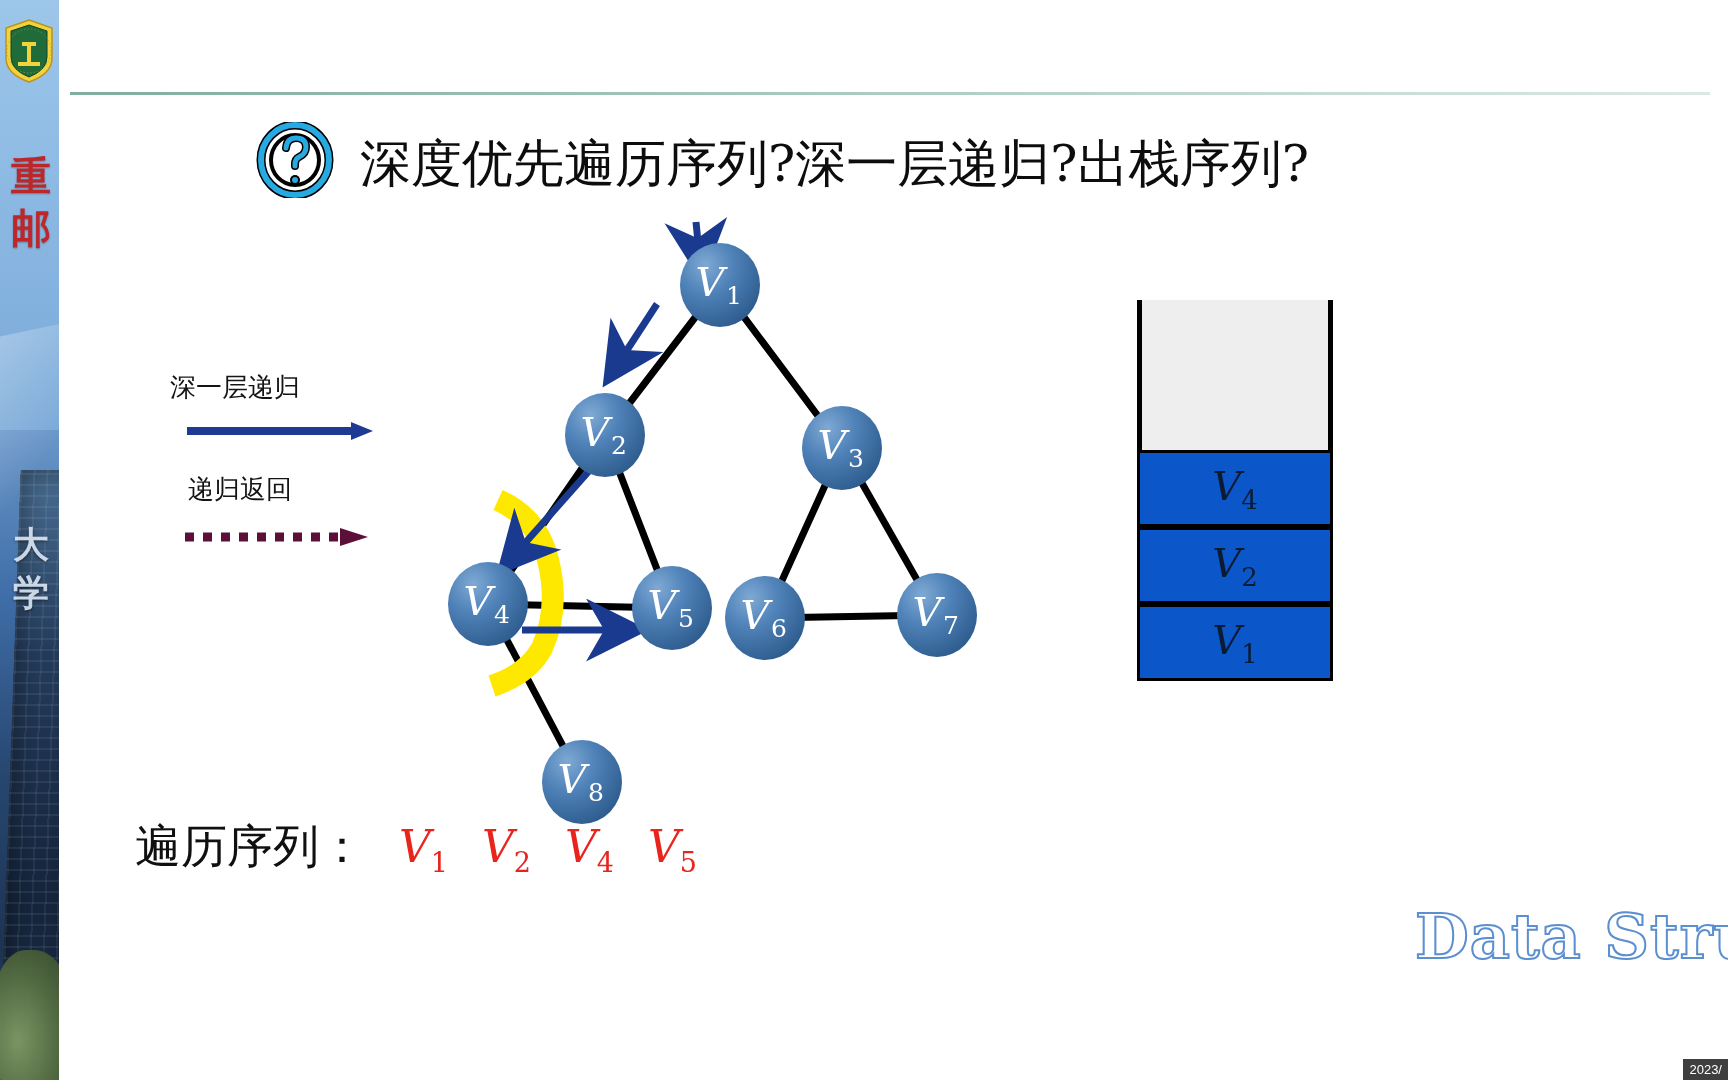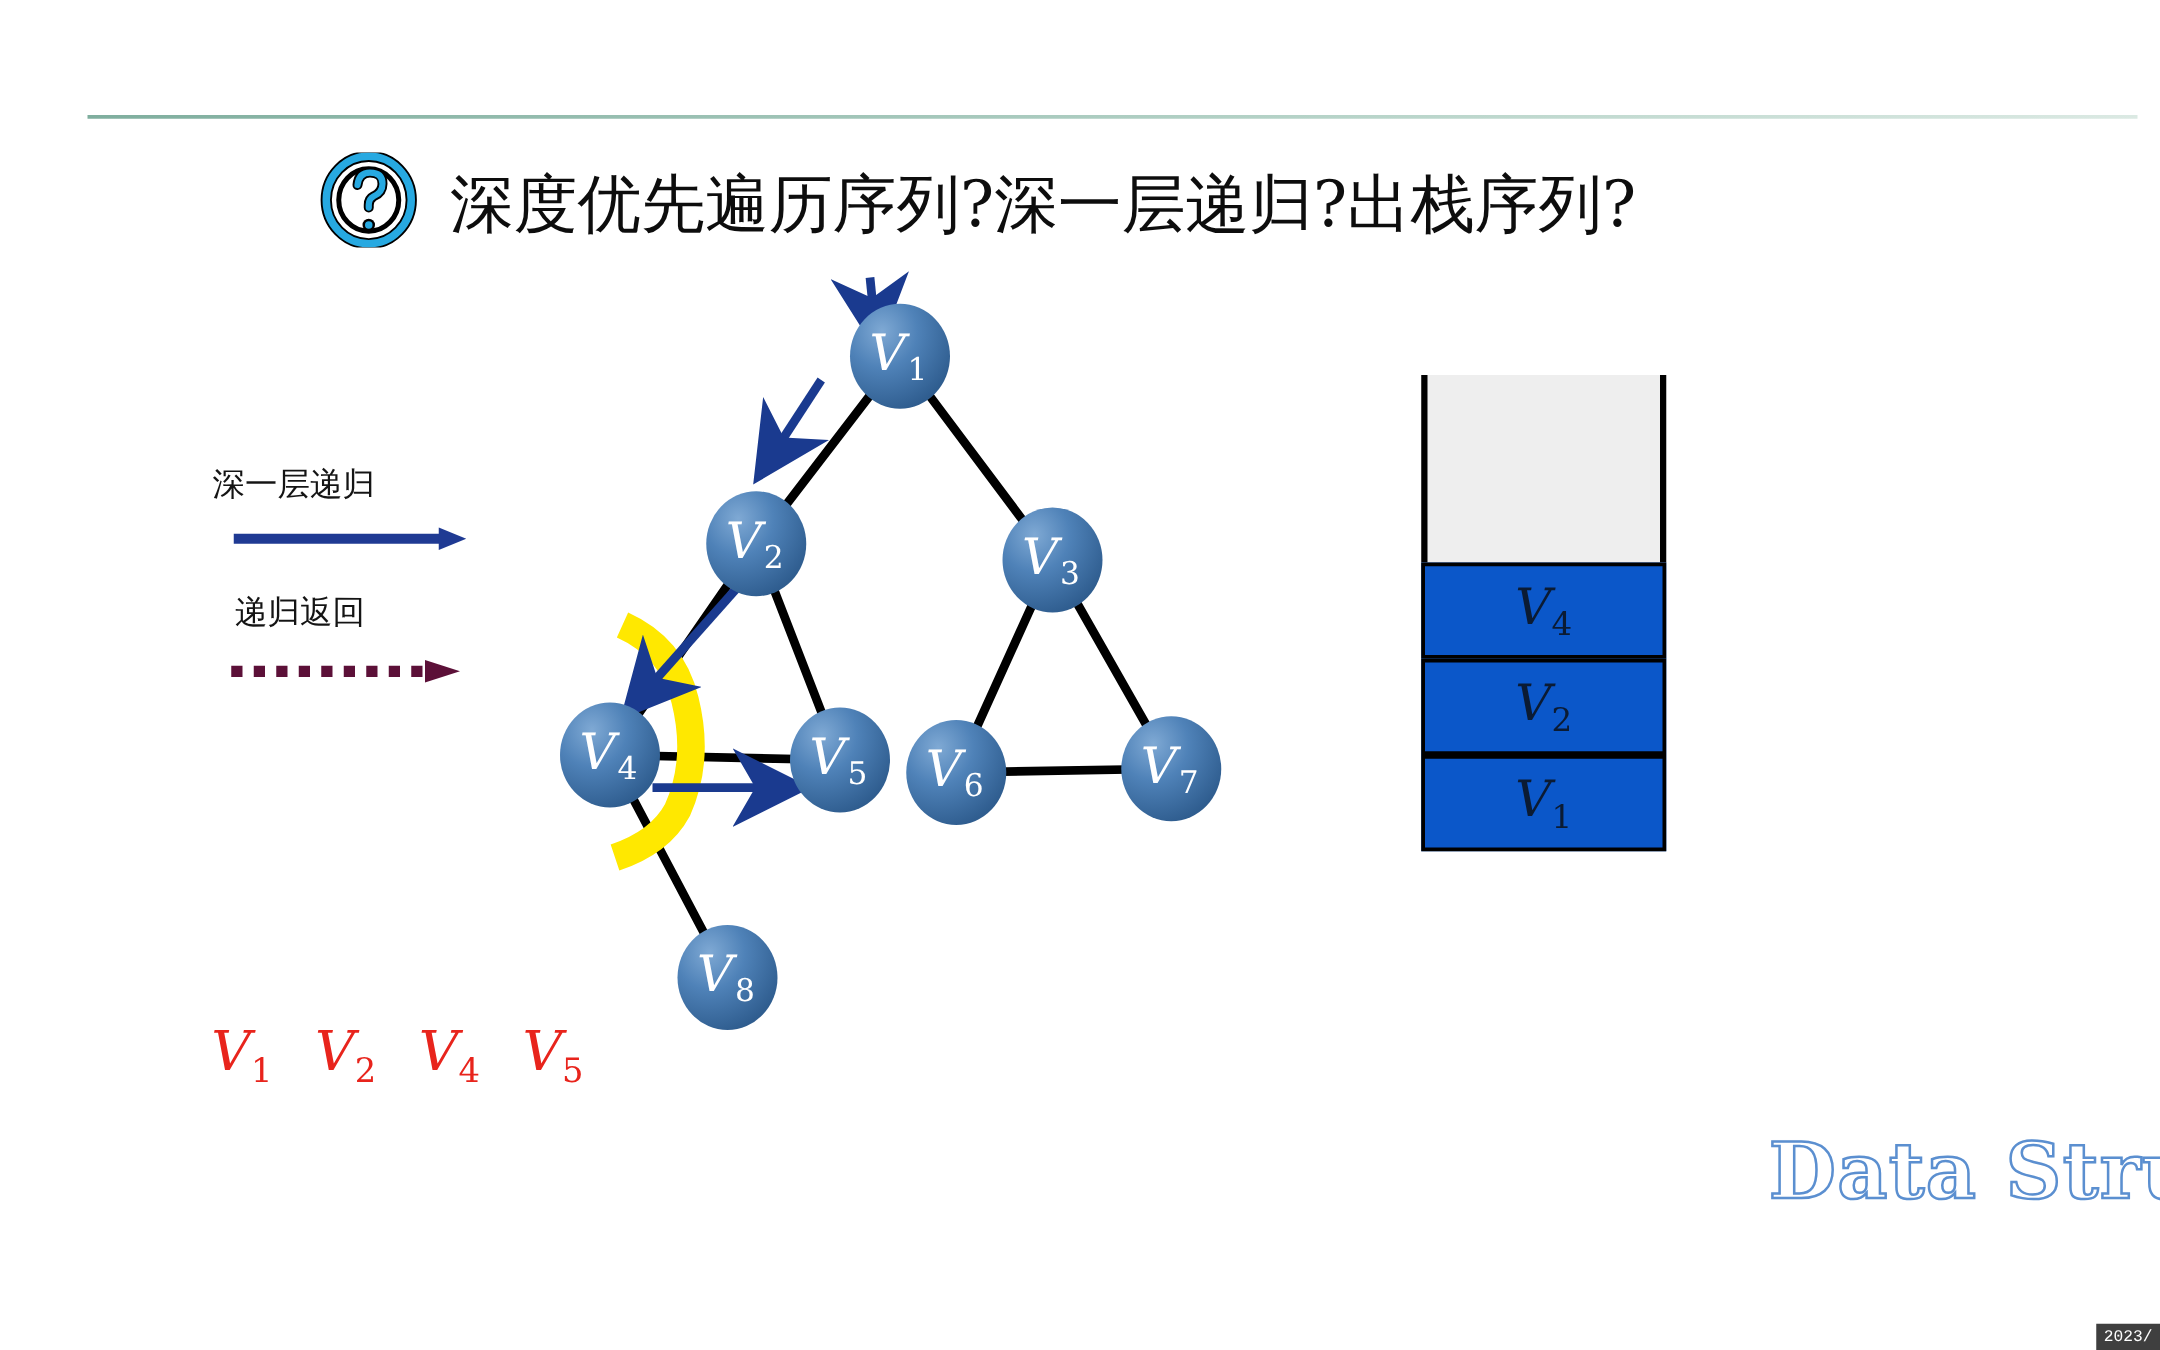--- a/index.html
+++ b/index.html
@@ -71,27 +71,44 @@
   #seq{position:absolute;left:135px;top:816px;display:flex;align-items:flex-end;white-space:nowrap;}
   #seq .cn{font-family:"DejaVu Serif",serif;font-size:46px;color:#101010;}
   #seq .v{font-family:"DejaVu Serif",serif;font-size:44px;font-style:italic;color:#e8241c;margin-left:34px;}
   #seq .v sub{font-size:27px;font-style:normal;}
 
   
   #wm{position:absolute;left:1415px;top:900px;font-family:"DejaVu Serif",serif;
     font-size:62px;font-weight:bold;color:#ffffff;letter-spacing:1px;white-space:nowrap;
     -webkit-text-stroke:2px #5b8fd0;text-shadow:0 0 1px #5b8fd0;}
   #datebadge{position:absolute;right:0;bottom:0;background:#3f3f3f;color:#fff;
-    font-family:Liberation Mono, monospace;font-size:13px;padding:3px 6px;}
+    font-family:Liberation Sans, sans-serif;font-size:13px;padding:3px 6px;}
 </style>
 </head>
 <body>
 
 <div id="slide">
 
+  <div id="sidebar">
+    <div class="sky"></div>
+    <div class="glass"></div>
+    <div class="tower"></div>
+    <div class="bush"></div>
+    <div class="calli">重邮</div>
+    <div class="calli2">大学</div>
+
+    <svg id="badge" viewBox="0 0 54 66">
+      <path d="M27 2 L50 10 L50 40 Q50 56 27 64 Q4 56 4 40 L4 10 Z" fill="#f2d33c" stroke="#b8941f" stroke-width="1.5"></path>
+      <path d="M27 7 L45 13 L45 39 Q45 52 27 59 Q9 52 9 39 L9 13 Z" fill="#1f6b3a" stroke="#0f4425" stroke-width="1"></path>
+      <path d="M20 24 h14 v4 h-5 v16 h-4 V28 h-5 z" fill="#f2d33c"></path>
+      <path d="M16 44 h22 v4 H16 z" fill="#f2d33c"></path>
+      <circle cx="27" cy="33" r="22" fill="none" stroke="#b8941f" stroke-width="0.6" stroke-dasharray="1.5 2"></circle>
+    </svg>
+    <div class="edge"></div>
+  </div>
 
   <div id="rule"></div>
 
   <svg id="qicon" viewBox="0 0 78 76">
     <ellipse cx="39" cy="38" rx="34" ry="35" fill="none" stroke="#000" stroke-width="9"></ellipse>
     <ellipse cx="39" cy="38" rx="34" ry="35" fill="none" stroke="#27a9e1" stroke-width="6"></ellipse>
     <ellipse cx="39" cy="38" rx="24" ry="25" fill="none" stroke="#000" stroke-width="4"></ellipse>
     <path d="M30 26 q1-10 10-10 q10 0 10 9 q0 7-7 10 q-4 2-4 7 v2" fill="none" stroke="#000" stroke-width="8" stroke-linecap="round"></path>
     <path d="M30 26 q1-10 10-10 q10 0 10 9 q0 7-7 10 q-4 2-4 7 v2" fill="none" stroke="#27a9e1" stroke-width="5" stroke-linecap="round"></path>
     <circle cx="39" cy="58" r="5" fill="#000"></circle>
@@ -195,20 +212,21 @@
     </div>
     <div class="stk-cell stk-item" style="top:227px;height:77px;">
       <span class="lbl">V<sub>2</sub></span>
     </div>
     <div class="stk-cell stk-item" style="top:304px;height:77px;">
       <span class="lbl">V<sub>1</sub></span>
     </div>
   </div>
 
   <div id="seq">
+    <span class="cn">遍历序列：</span>
     <span class="v">V<sub>1</sub></span>
     <span class="v">V<sub>2</sub></span>
     <span class="v">V<sub>4</sub></span>
     <span class="v">V<sub>5</sub></span>
   </div>
 
   <div id="wm">Data Structur</div>
   <div id="datebadge">2023/</div>
 
 </div>

